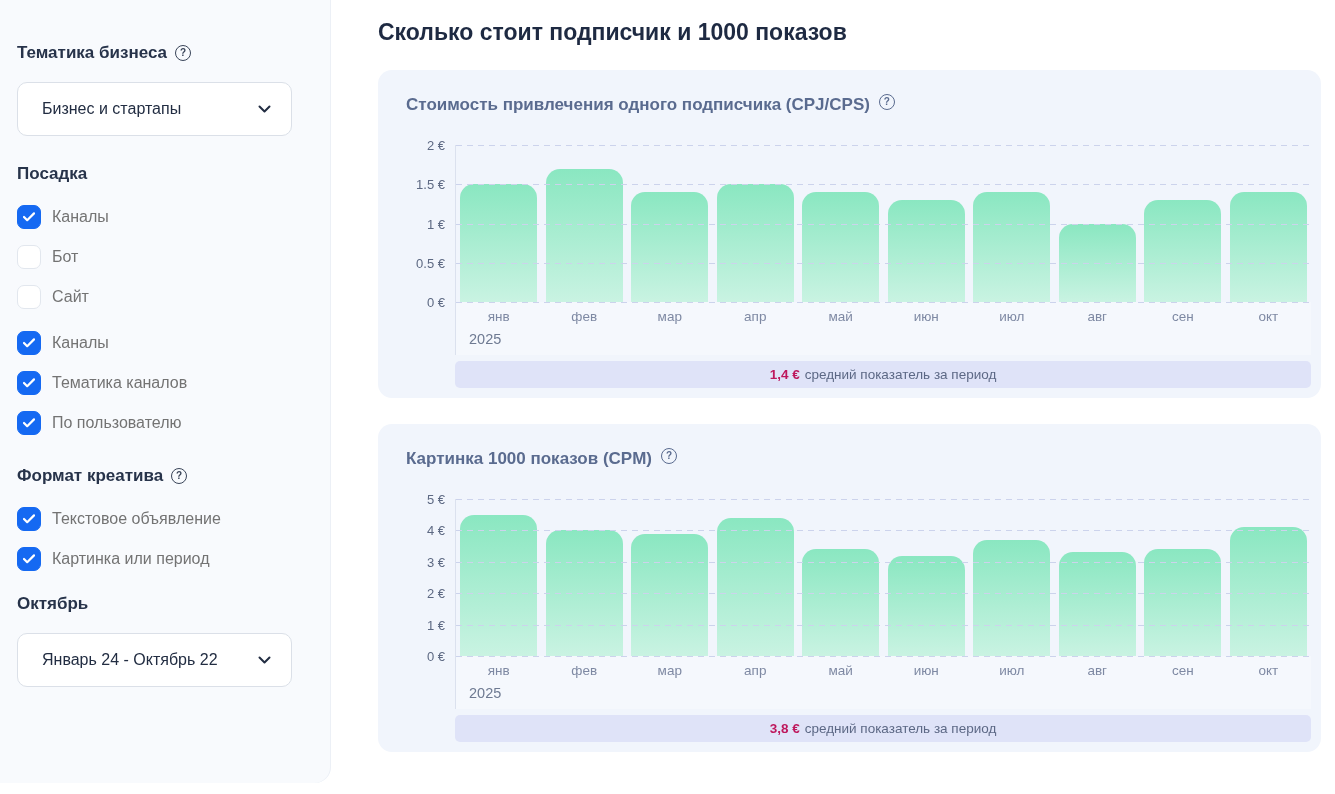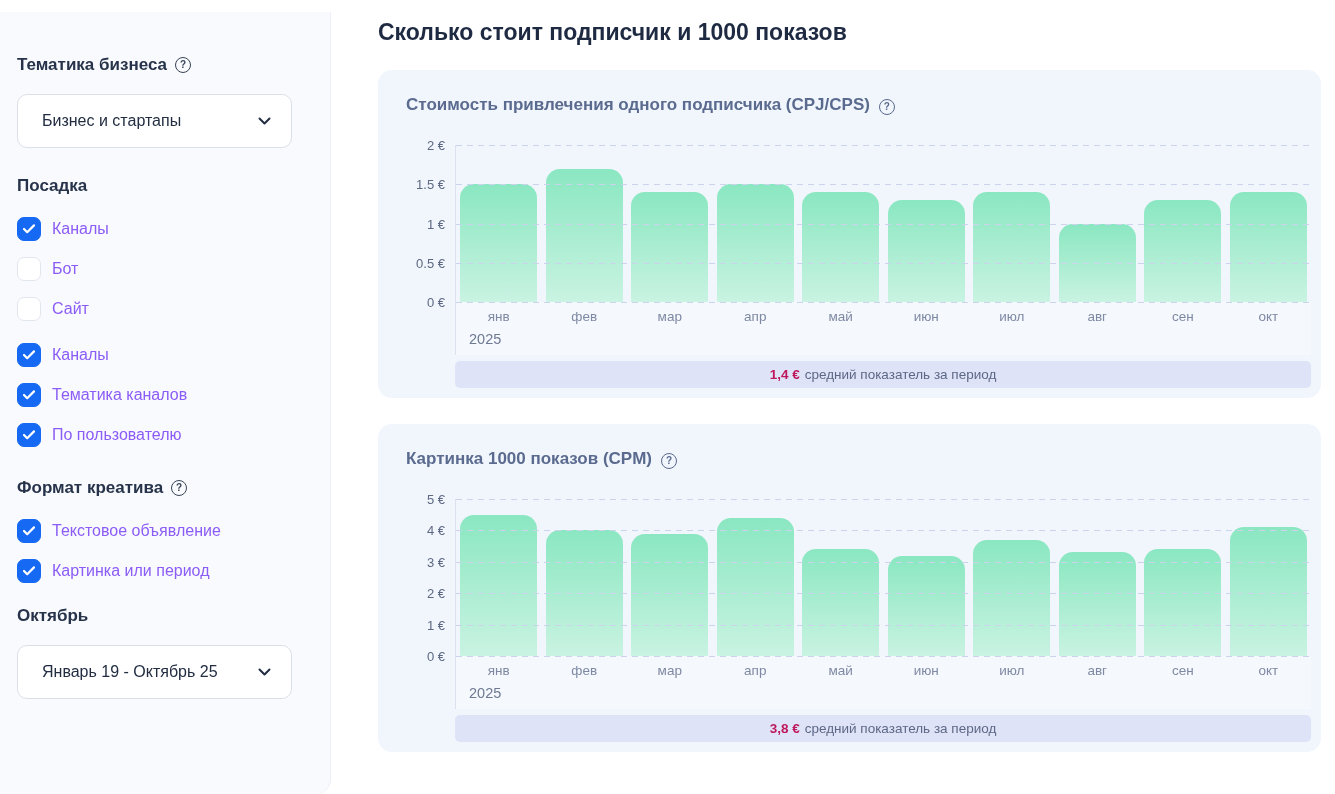--- a/index.html
+++ b/index.html
@@ -1,21 +1,21 @@
 <!DOCTYPE html>
 <html style="--accent_blue: #1569f2; --bar_top: #8ae7c1; --bar_bottom: #c9f3e2; --panel_bg: #f1f5fc; --badge_bg: #dfe3f8; --chart_title: #5a6b8f; --sidebar_bg: #f8fafd;"><head>
 <meta charset="utf-8">
 <style>
   * { margin:0; padding:0; box-sizing:border-box; }
   html,body { width:1335px; height:794px; background:#ffffff;
     font-family:"Liberation Sans", sans-serif; color:#2e3a4f; overflow:hidden; }
 
   
   .sidebar {
-    position:absolute; left:0; top:12px; width:331px; height:783px;
+    position:absolute; left:0; top:0; width:331px; height:783px;
     background:#f8fafd; border-radius:0 0 16px 0;
     box-shadow: inset -1px 0 0 #ecf0f6;
     padding:44px 17px 0 17px;
   }
   .side-heading {
     display:flex; align-items:center; gap:8px;
     font-size:17px; font-weight:600; color:#27334a; line-height:18px;
   }
   .help {
     display:inline-flex; align-items:center; justify-content:center;
@@ -33,35 +33,35 @@
   .cb-group { margin-top:22px; }
   .cb-row { display:flex; align-items:center; gap:11px; margin-bottom:16px; height:24px; cursor:pointer; }
   .cb {
     width:24px; height:24px; border-radius:7px; background:#ffffff;
     border:1px solid #e2e7ee; display:inline-flex; align-items:center; justify-content:center;
     flex:0 0 auto;
   }
   .cb svg { display:none; }
   .cb.on { background:var(--accent_blue, #1569f2); border-color:var(--accent_blue, #1569f2); }
   .cb.on svg { display:block; }
-  .cb-label { font-size:16px; color:#8b5cf6; }
+  .cb-label { font-size:16px; color:#737373; }
   .mt-29 { margin-top:29px; }
   .mt-32 { margin-top:32px; }
   .mt-24 { margin-top:24px; }
 
   
   .main { position:absolute; left:331px; top:0; right:0; bottom:0; padding:18px 0 0 47px; }
   .page-title { font-size:23px; font-weight:700; color:#1e2a42; line-height:28px; }
   .panel {
     width:943px; background:var(--panel_bg, #f1f5fc); border-radius:14px;
     margin-top:24px; padding:24px 10px 10px 28px;
   }
   .panel + .panel { margin-top:26px; }
   .chart-title {
-    display:flex; align-items:flex-end; gap:9px;
+    display:flex; align-items:flex-start; gap:9px;
     font-size:17px; font-weight:700; color:var(--chart_title, #5a6b8f); line-height:21px;
   }
   .chart-area { display:flex; margin-top:30px; }
   .y-axis { width:49px; position:relative; height:157px; flex:0 0 auto; }
   .y-label {
     position:absolute; right:10px; transform:translateY(-50%);
     font-size:13px; color:#5d6983; white-space:nowrap;
   }
   .plot-col { flex:1; border-left:1px solid #dbe1ee; }
   .plot { position:relative; height:157px; }
@@ -170,21 +170,21 @@
           <svg width="12" height="10" viewBox="0 0 12 10">
             <path d="M1 5l3.2 3.2L11 1.4" stroke="#fff" stroke-width="2.2" fill="none" stroke-linecap="round" stroke-linejoin="round"></path>
           </svg>
         </span>
       <span class="cb-label">Картинка или период</span>
     </label>
   </div>
 
   <div class="side-heading mt-24">Октябрь</div>
   <div class="select">
-    <span class="sel-value">Январь 19 - Октябрь 25</span>
+    <span class="sel-value">Январь 24 - Октябрь 22</span>
     <svg width="13" height="8" viewBox="0 0 13 8">
         <path d="M1.5 1.5l5 5 5-5" stroke="#222d42" stroke-width="2" fill="none" stroke-linecap="round" stroke-linejoin="round"></path>
       </svg>
   </div>
 
 </aside>
 
 <main class="main">
   <h1 class="page-title">Сколько стоит подписчик и 1000 показов</h1>
 

